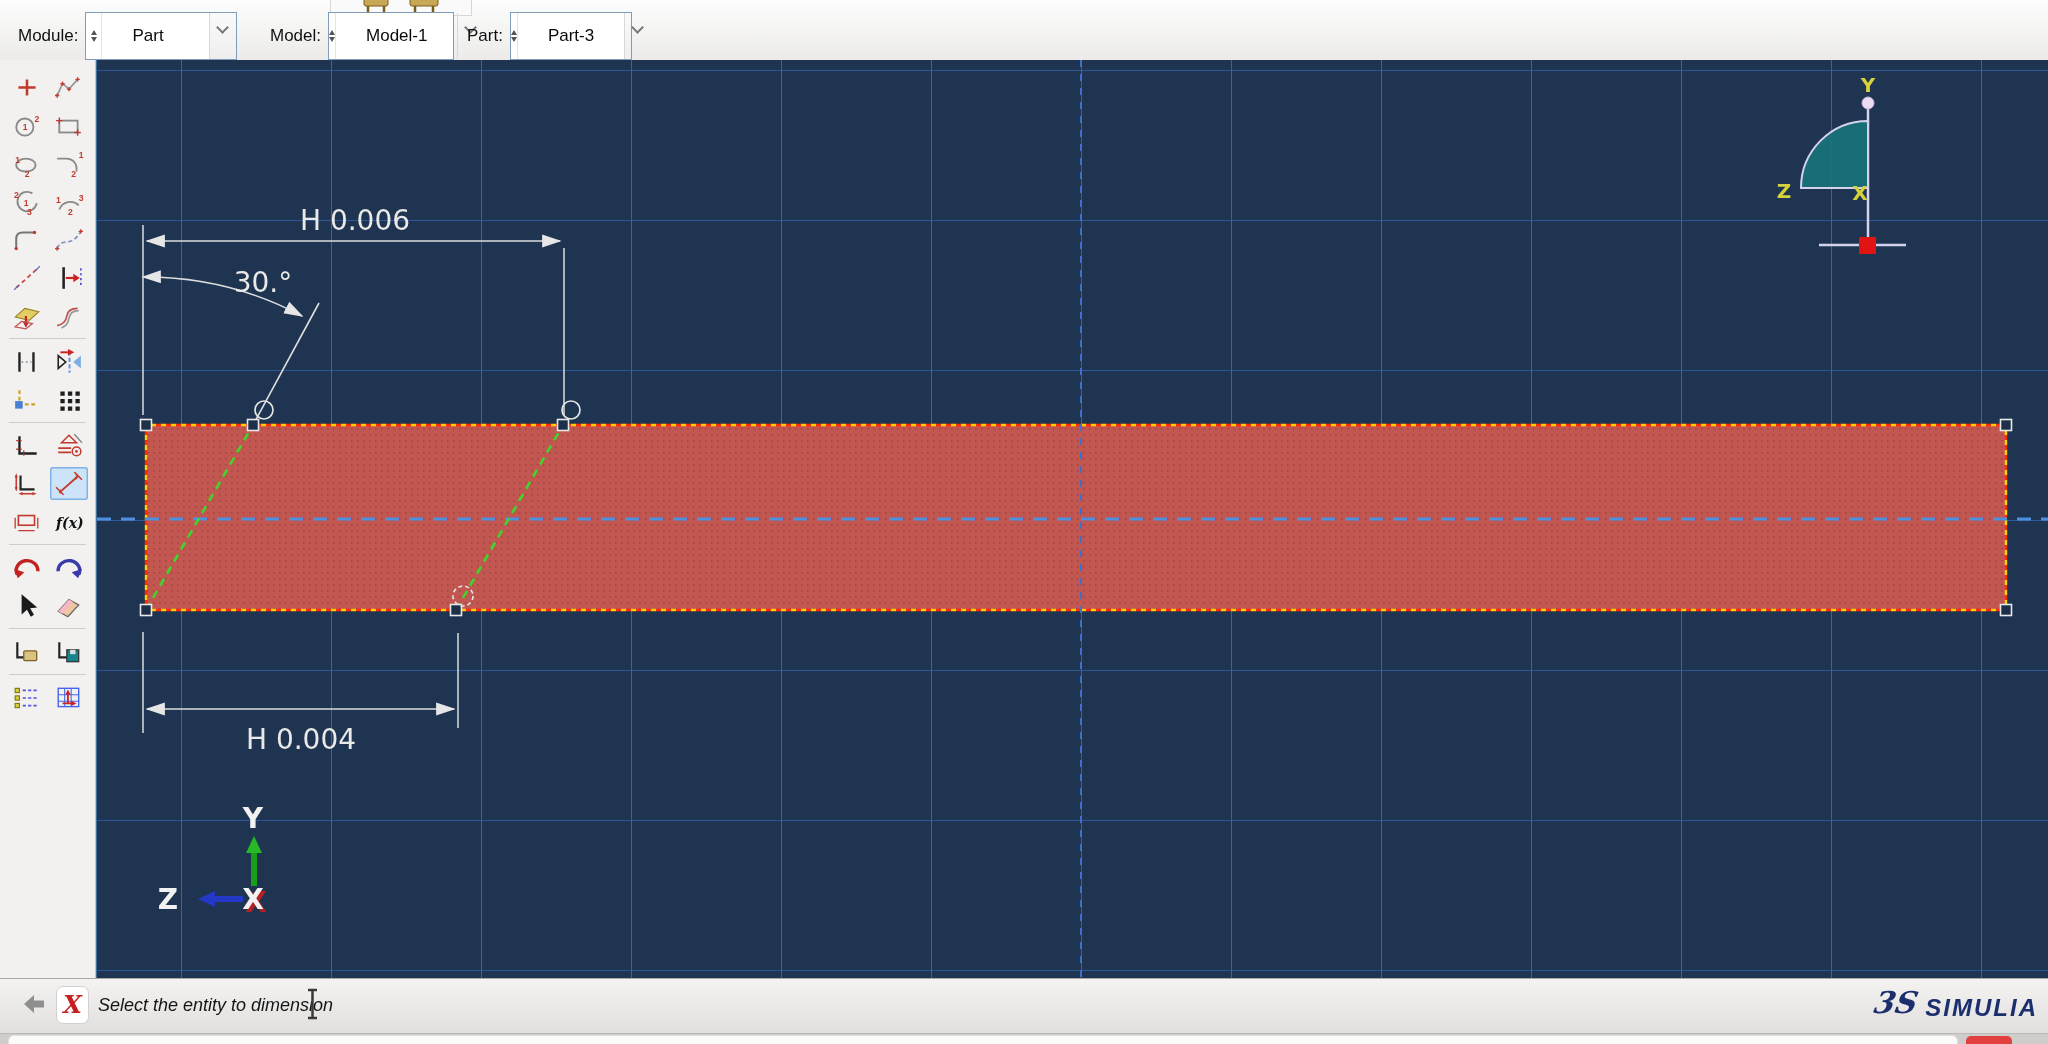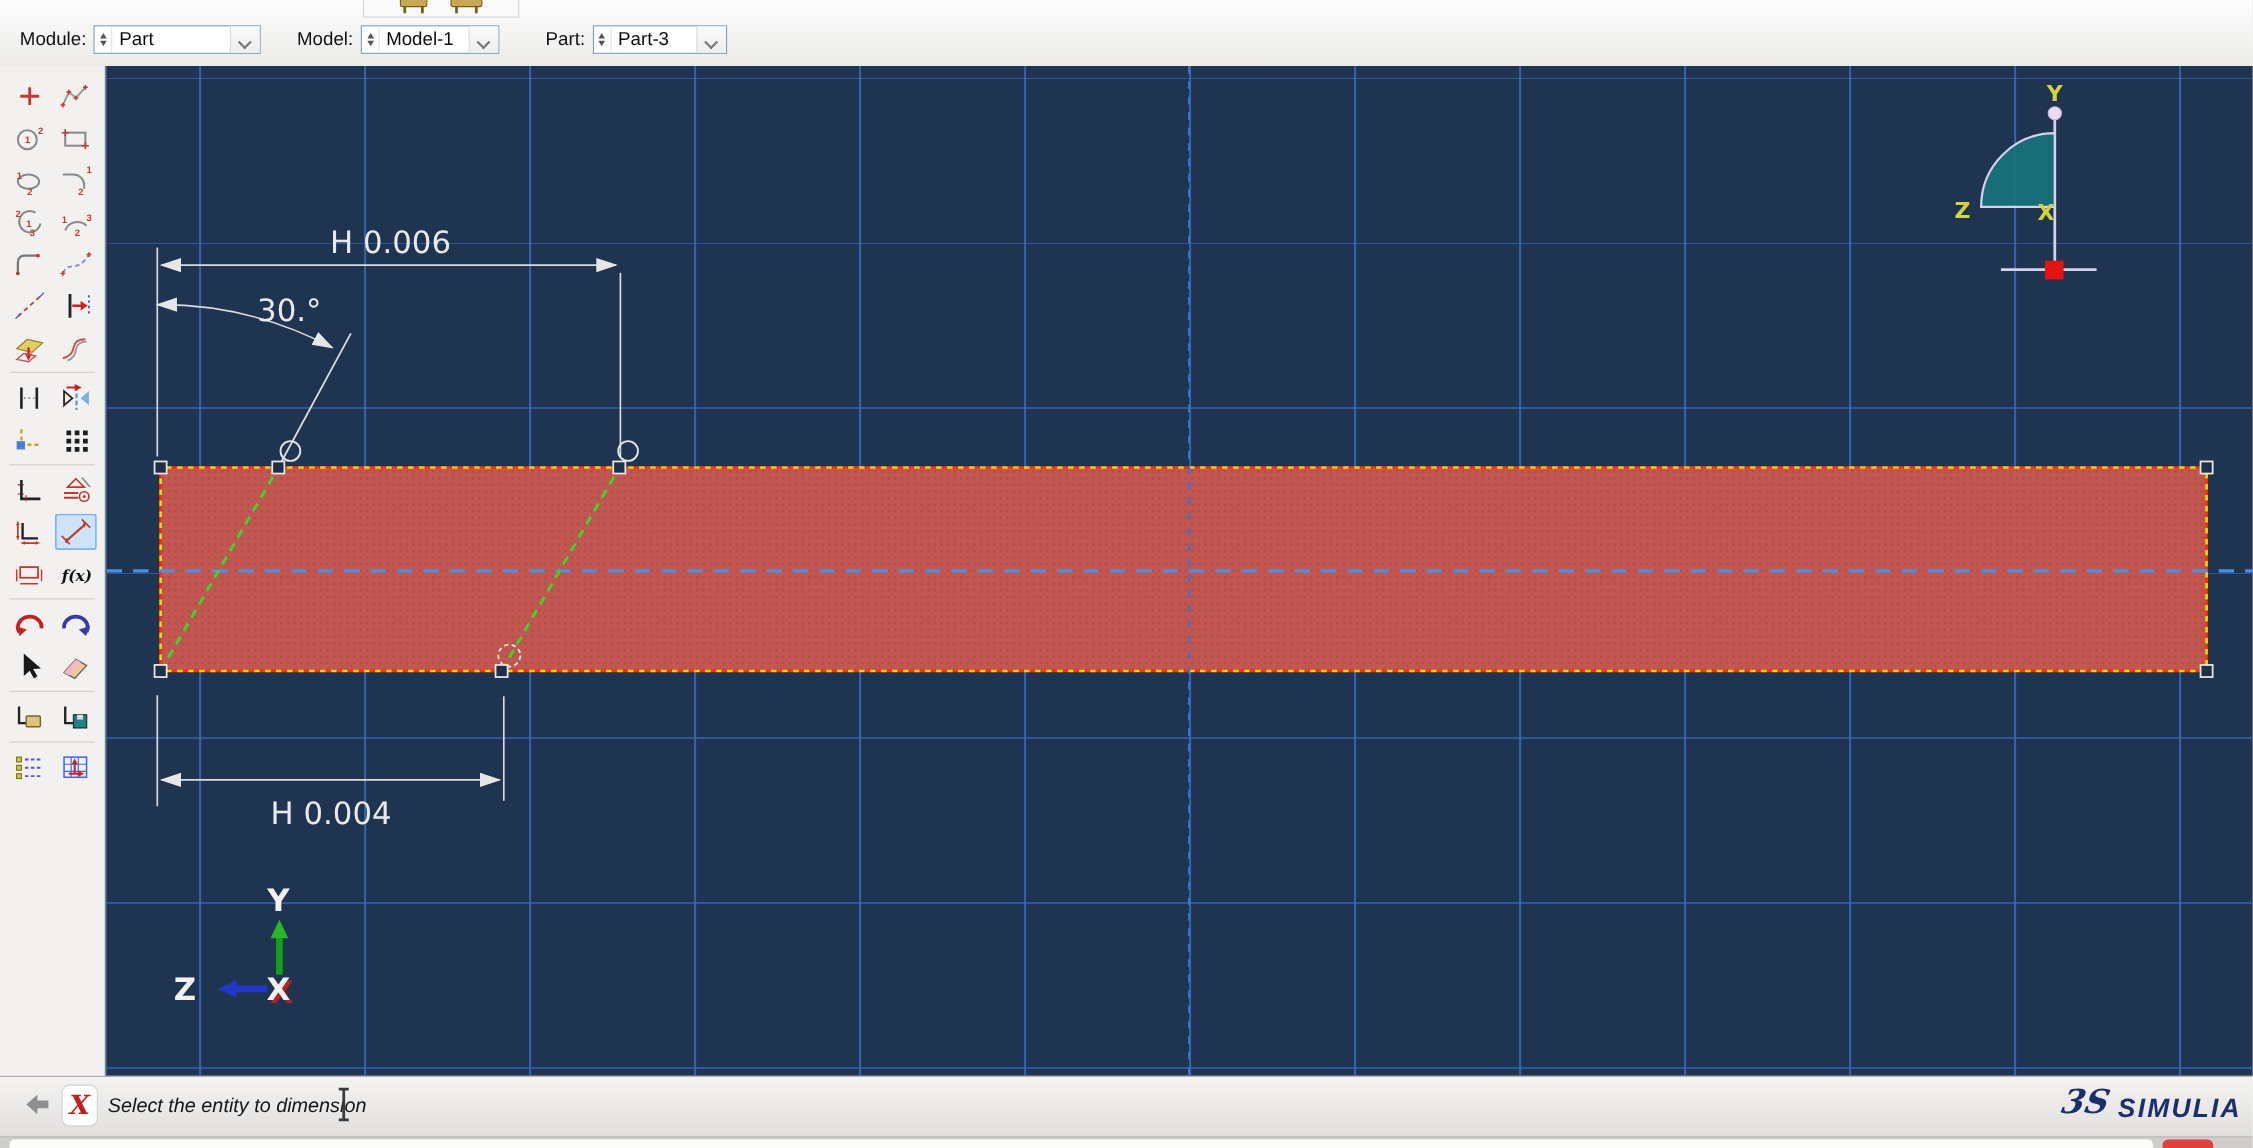--- a/index.html
+++ b/index.html
@@ -1,29 +1,29 @@
 <!DOCTYPE html>
 <html><head>
 <meta charset="utf-8">
 <style>
   html,body{margin:0;padding:0;background:#d8d6d4;}
-  #app{position:relative;width:2048px;height:1044px;background:#ffffff;
+  #app{position:relative;width:2048px;height:1044px;background:#5eead4;
        font-family:"Liberation Sans",sans-serif;overflow:hidden;}
 
   
   .toolbar{position:absolute;left:0;top:0;width:2048px;height:60px;
            background:linear-gradient(#fdfdfd,#ecebe9);border-bottom:1px solid #b2b0ae;}
   .partial-icons{position:absolute;left:330px;top:0;width:140px;height:15px;
                  background:#fbfafa;border:1px solid #d8d6d4;border-top:none;
                  display:flex;gap:14px;justify-content:center;align-items:flex-start;overflow:hidden;}
   .tgroup{position:absolute;top:20px;display:flex;align-items:center;gap:7px;height:32px;}
-  #g-module{left:18px}#g-model{left:270px}#g-part{left:496px}
+  #g-module{left:18px}#g-model{left:270px}#g-part{left:467px}
   .tlabel{font-size:17px;color:#101010;}
-  .combo{display:flex;align-items:center;height:26px;background:#fff;
-         border:1px solid #7f9db9;box-sizing:border-box;}
+  .combo{display:flex;align-items:center;height:48px;background:#fff;
+         border:1px solid #7f9db9;box-sizing:border-box;gap:24px;}
   .combo .spin{width:15px;height:100%;display:flex;flex-direction:column;align-items:center;
                justify-content:center;border-right:1px solid #e4e4e4;}
   .spin i{display:block;width:0;height:0;border:3.5px solid transparent;}
   .spin .up{border-bottom:5px solid #555;margin-bottom:2px;}
   .spin .dn{border-top:5px solid #555;}
   .combo .cval{font-size:17px;color:#0a0a0a;padding:0 6px;flex:1;white-space:nowrap;}
   .combo .chev{width:26px;height:100%;background:linear-gradient(#fafafa,#eee);
                border-left:1px solid #d8d8d8;position:relative;}
   .combo .chev::after{content:"";position:absolute;left:8px;top:10px;width:7px;height:7px;
                border-right:2px solid #777;border-bottom:2px solid #777;transform:rotate(45deg);}

